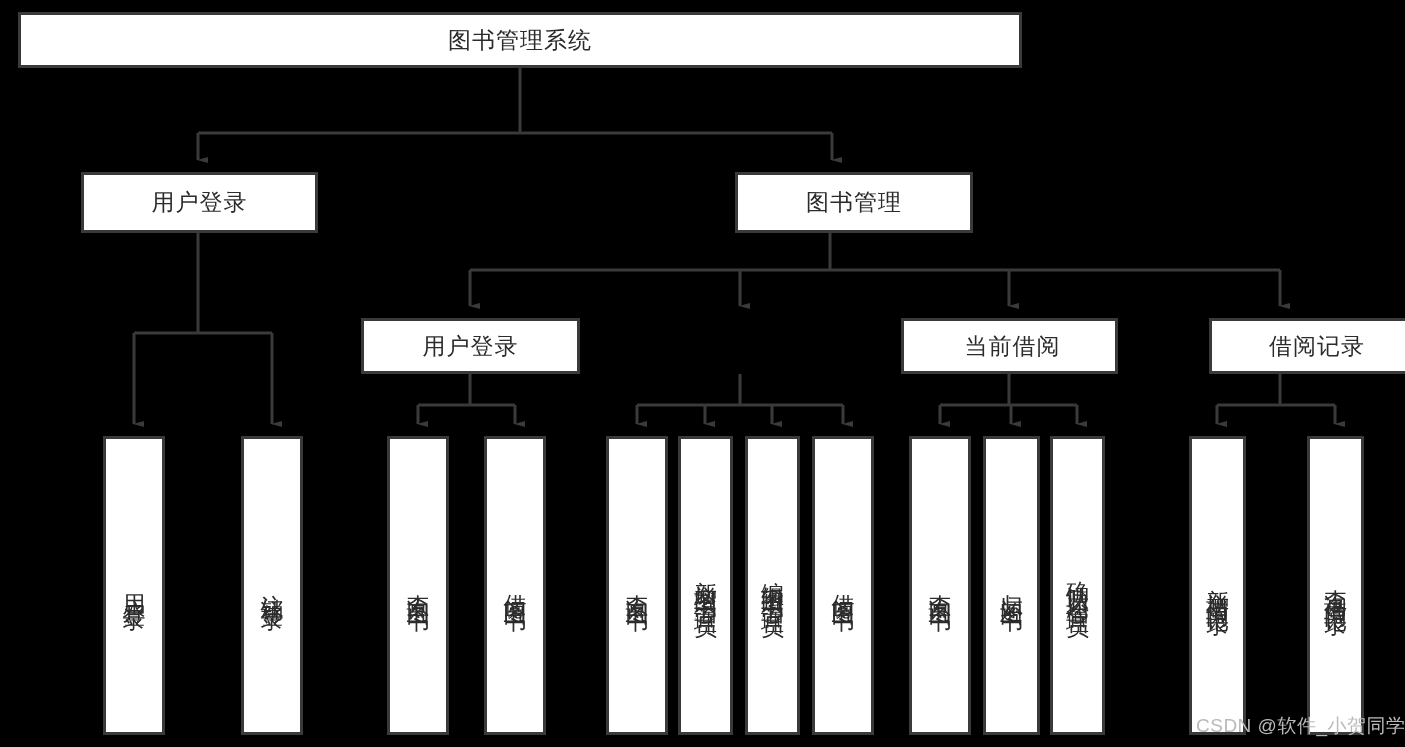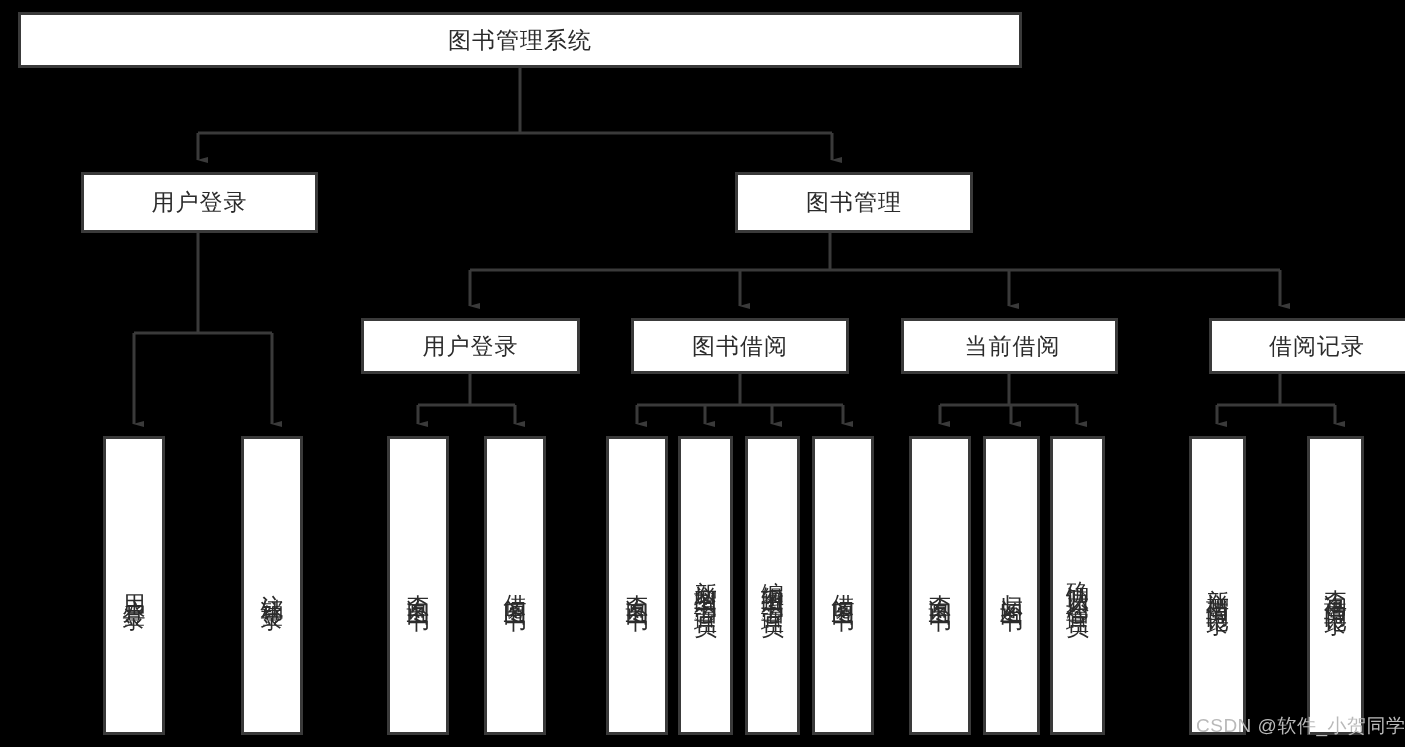--- a/index.html
+++ b/index.html
@@ -77,23 +77,20 @@
   <div class="node h" style="left:81px;top:172px;width:237px;height:61px;">
     <span class="lbl">用户登录</span>
   </div>
   <div class="node h" style="left:711px;top:172px;width:238px;height:61px;margin-left:24px;">
     <span class="lbl">图书管理</span>
   </div>
 
   <div class="node h" style="left:361px;top:318px;width:219px;height:56px;">
     <span class="lbl">用户登录</span>
   </div>
-  <div class="node h" style="left:631px;top:318px;width:218px;height:56px;">
-    <span class="lbl">图书借阅</span>
-  </div>
   <div class="node h" style="left:901px;top:318px;width:217px;height:56px;padding-left:6px;">
     <span class="lbl">当前借阅</span>
   </div>
   <div class="node h" style="left:1172px;top:318px;width:216px;height:56px;margin-left:37px;">
     <span class="lbl">借阅记录</span>
   </div>
 
   <div class="node v" style="left:103px;top:436px;width:62px;height:299px;">
     <span class="lbl">用户登录</span>
   </div>

